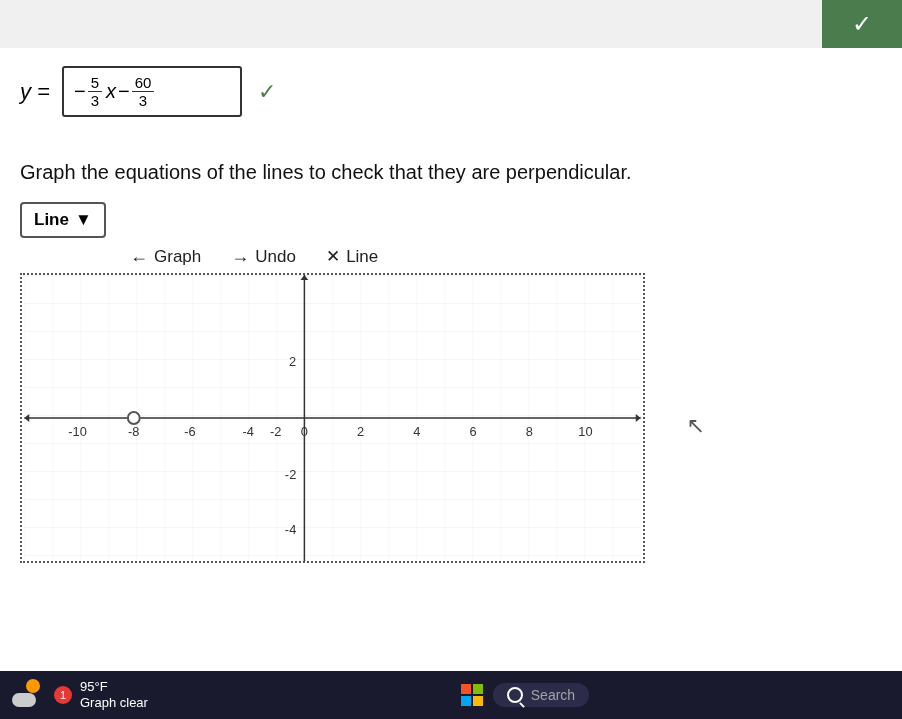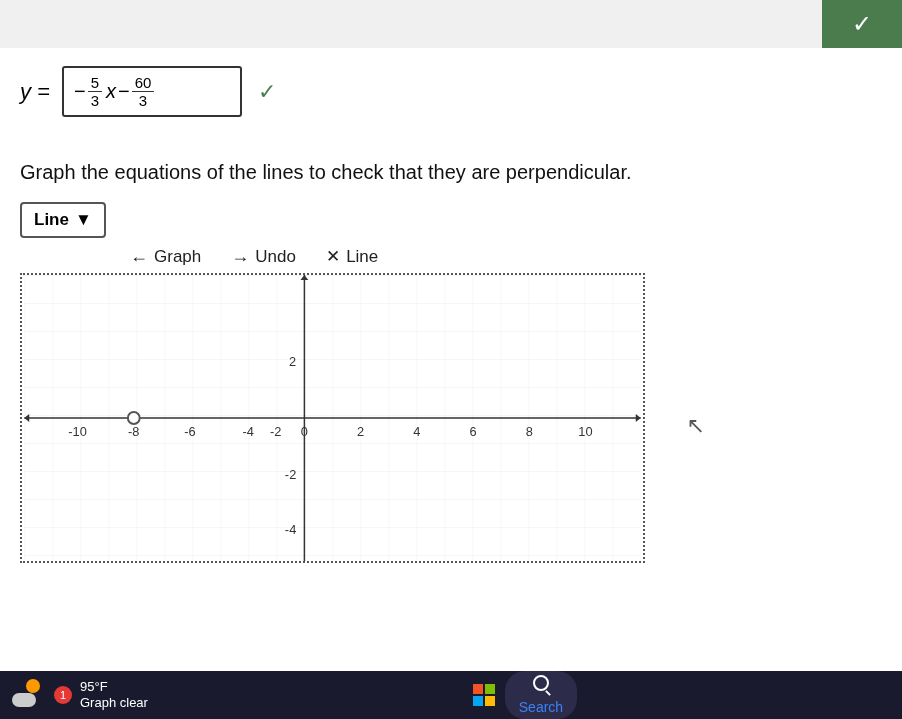--- a/index.html
+++ b/index.html
@@ -248,23 +248,22 @@
     .windows-icon span:nth-child(3) { background: #05a6f0; }
     .windows-icon span:nth-child(4) { background: #ffba08; }
 
     .search-area {
       display: flex;
       align-items: center;
       background: #2c2c4a;
       border-radius: 20px;
       padding: 4px 14px;
       gap: 8px;
-      color: #3b82f6;
+      color: #a3a3a3;
       font-size: 14px;
-      flex-direction: column;
     }
     .search-icon-circle {
       width: 16px;
       height: 16px;
       border: 2px solid white;
       border-radius: 50%;
       position: relative;
     }
     .search-icon-circle::after {
       content: '';

